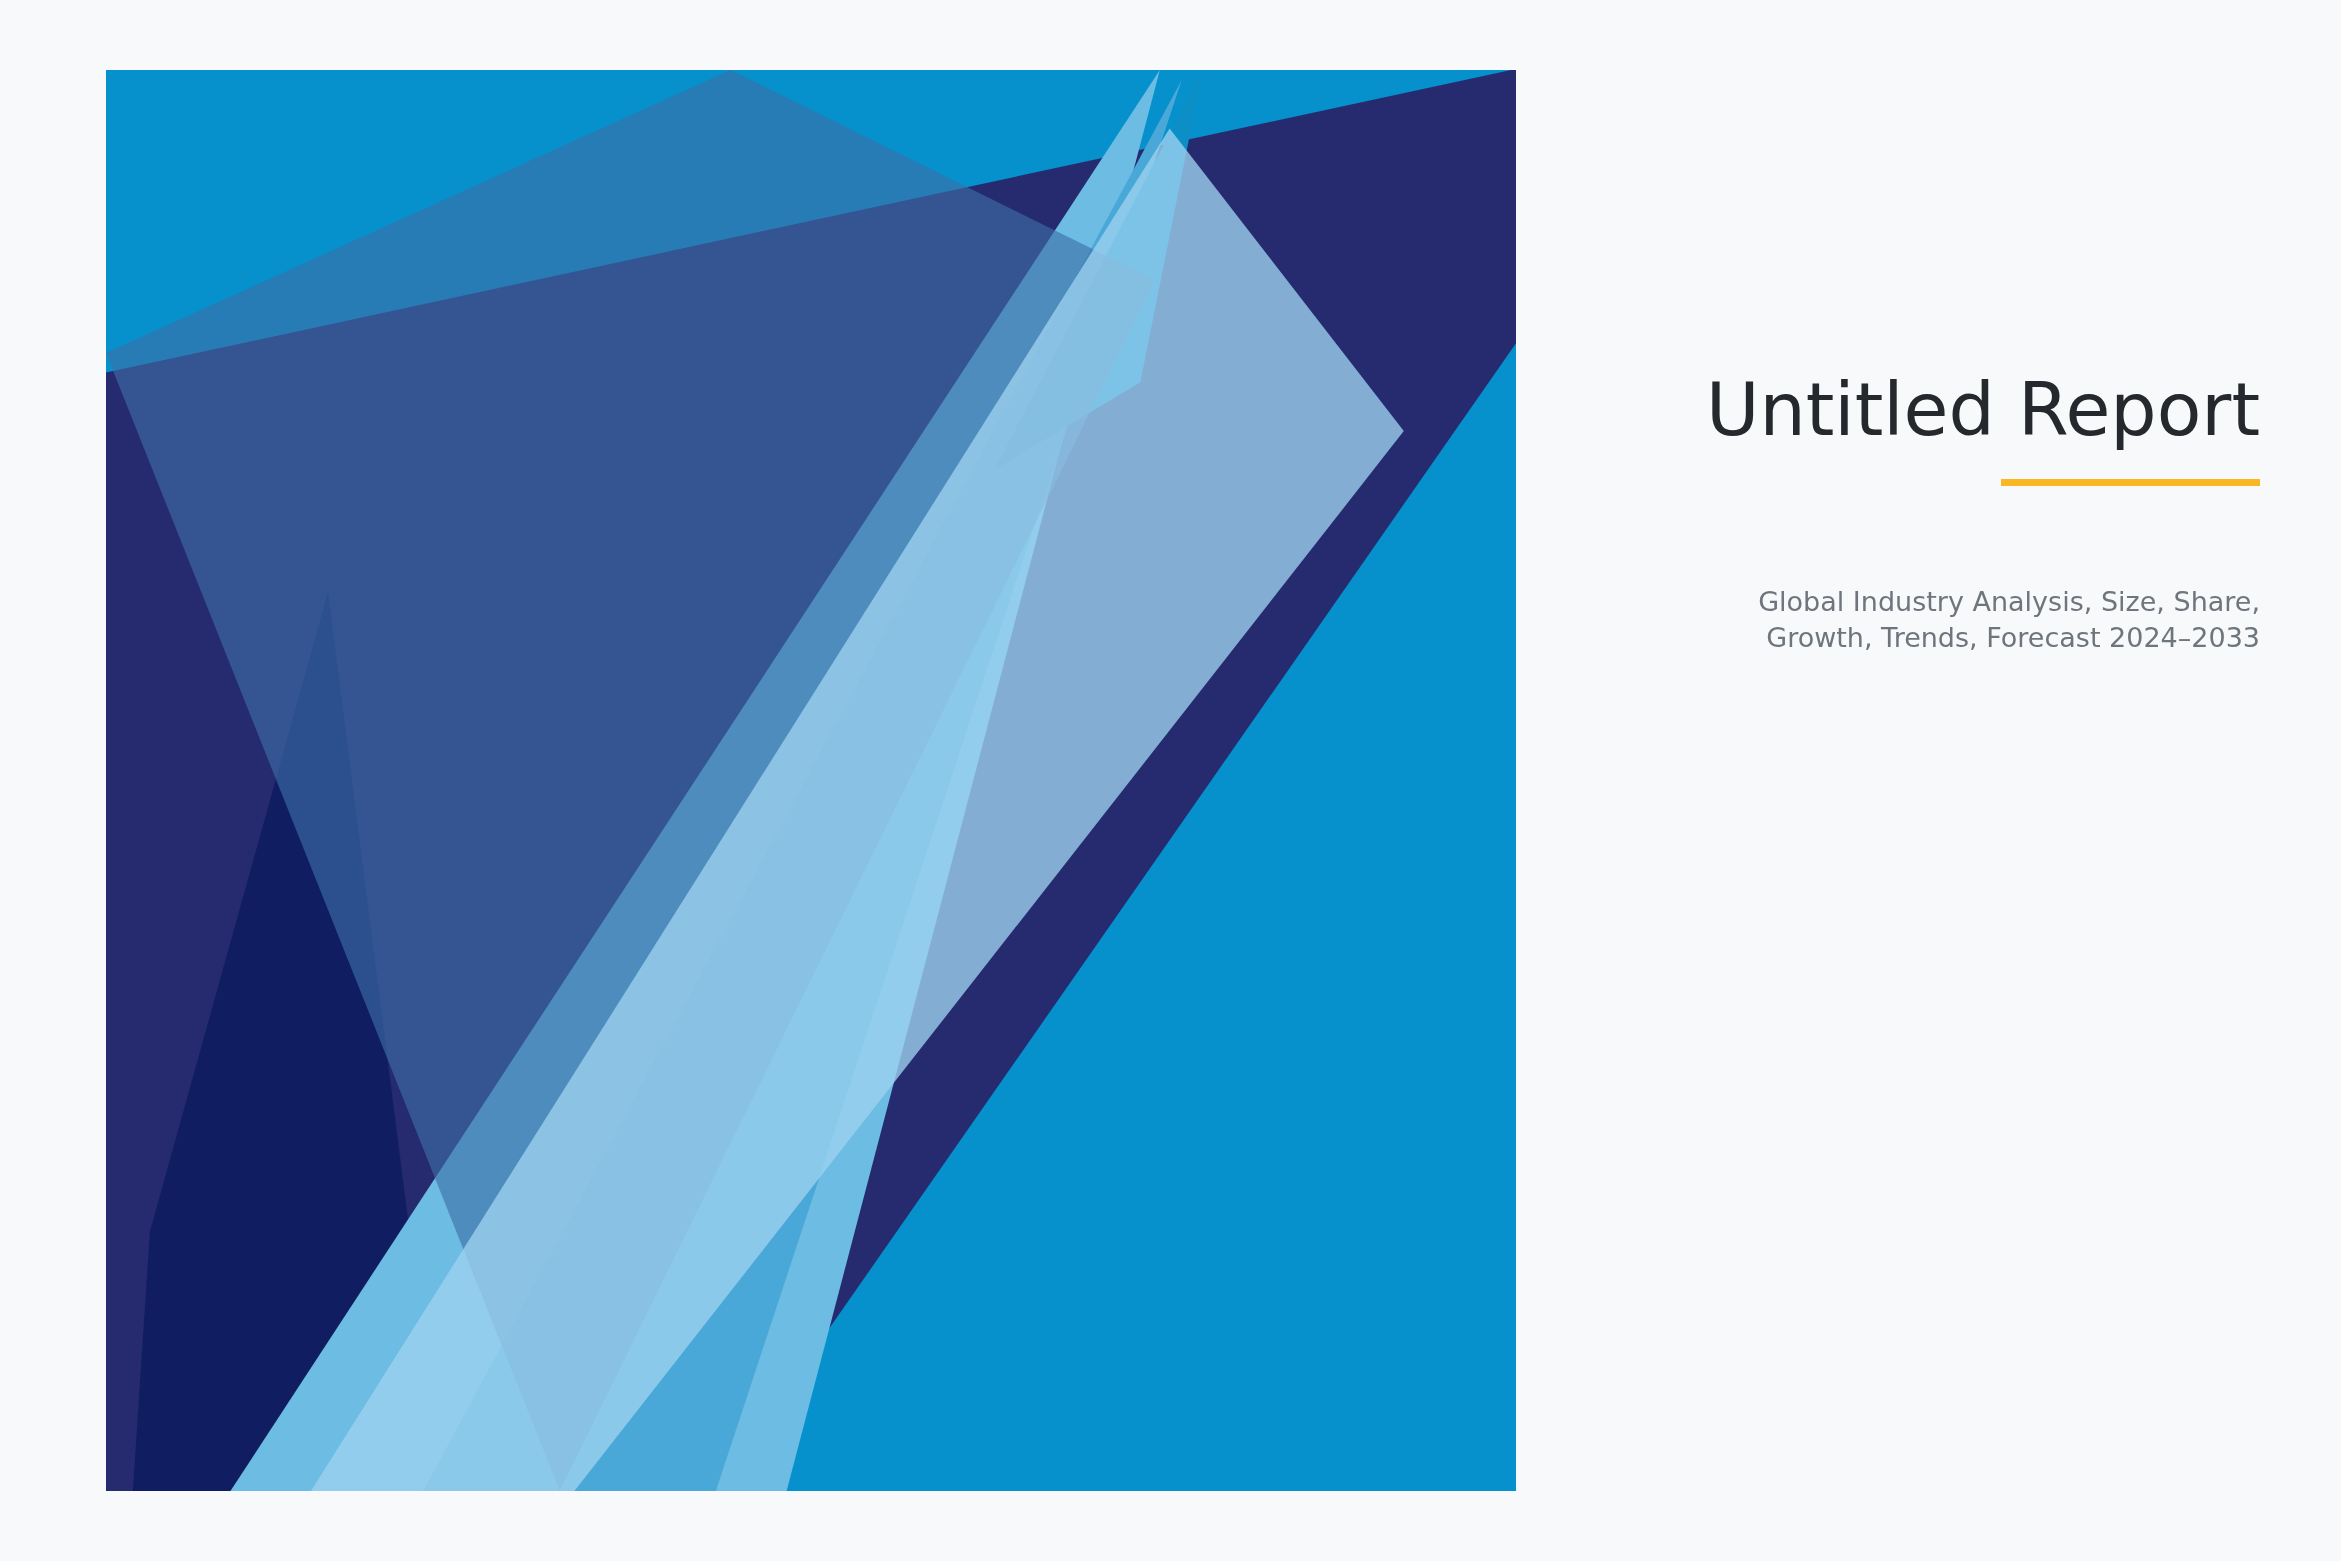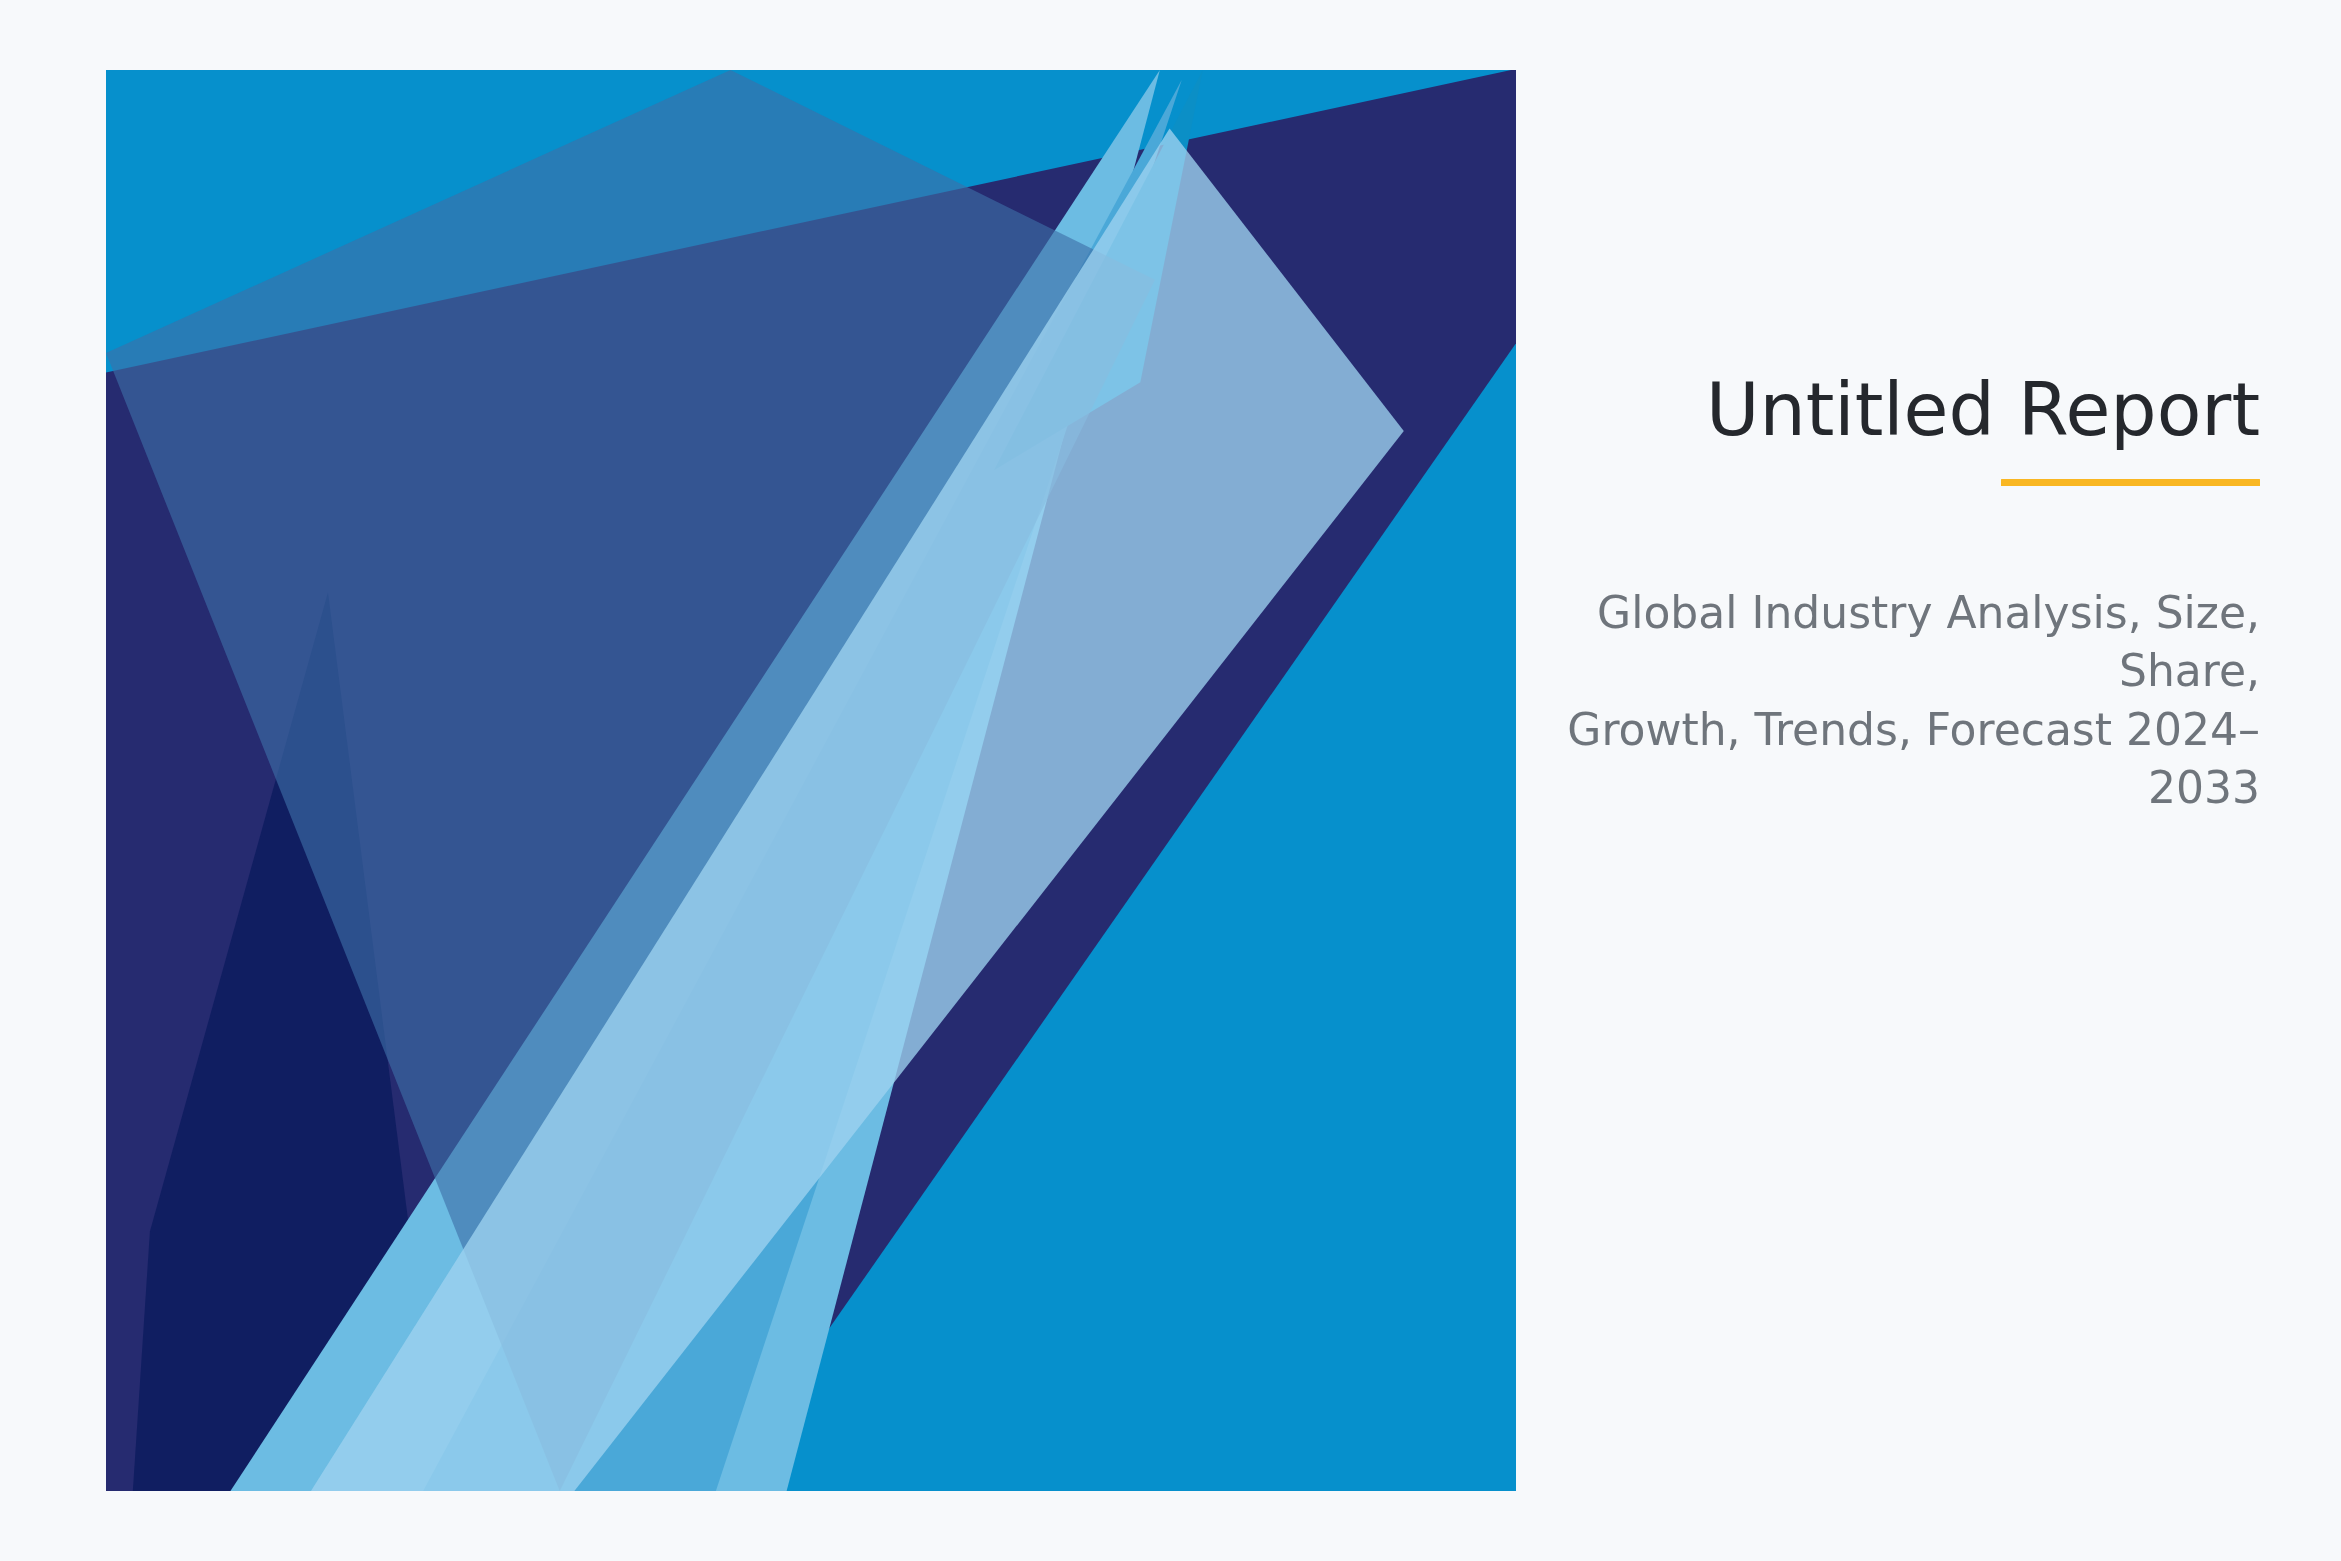--- a/index.html
+++ b/index.html
@@ -65,21 +65,21 @@
     display: inline-block;
     width: 259px;
     height: 6.8px;
     background: #f9b723;
     border-radius: 0.5px;
   }
 
   .report-subtitle {
     margin: 0;
     margin-top: 96px;
-    font-size: 44px;
+    font-size: 27px;
     font-weight: 400;
     line-height: 1.33;
     color: #6f757c;
   }
   .report-subtitle .sub-line {
     display: block;
   }
 </style>
 </head>
 <body>

